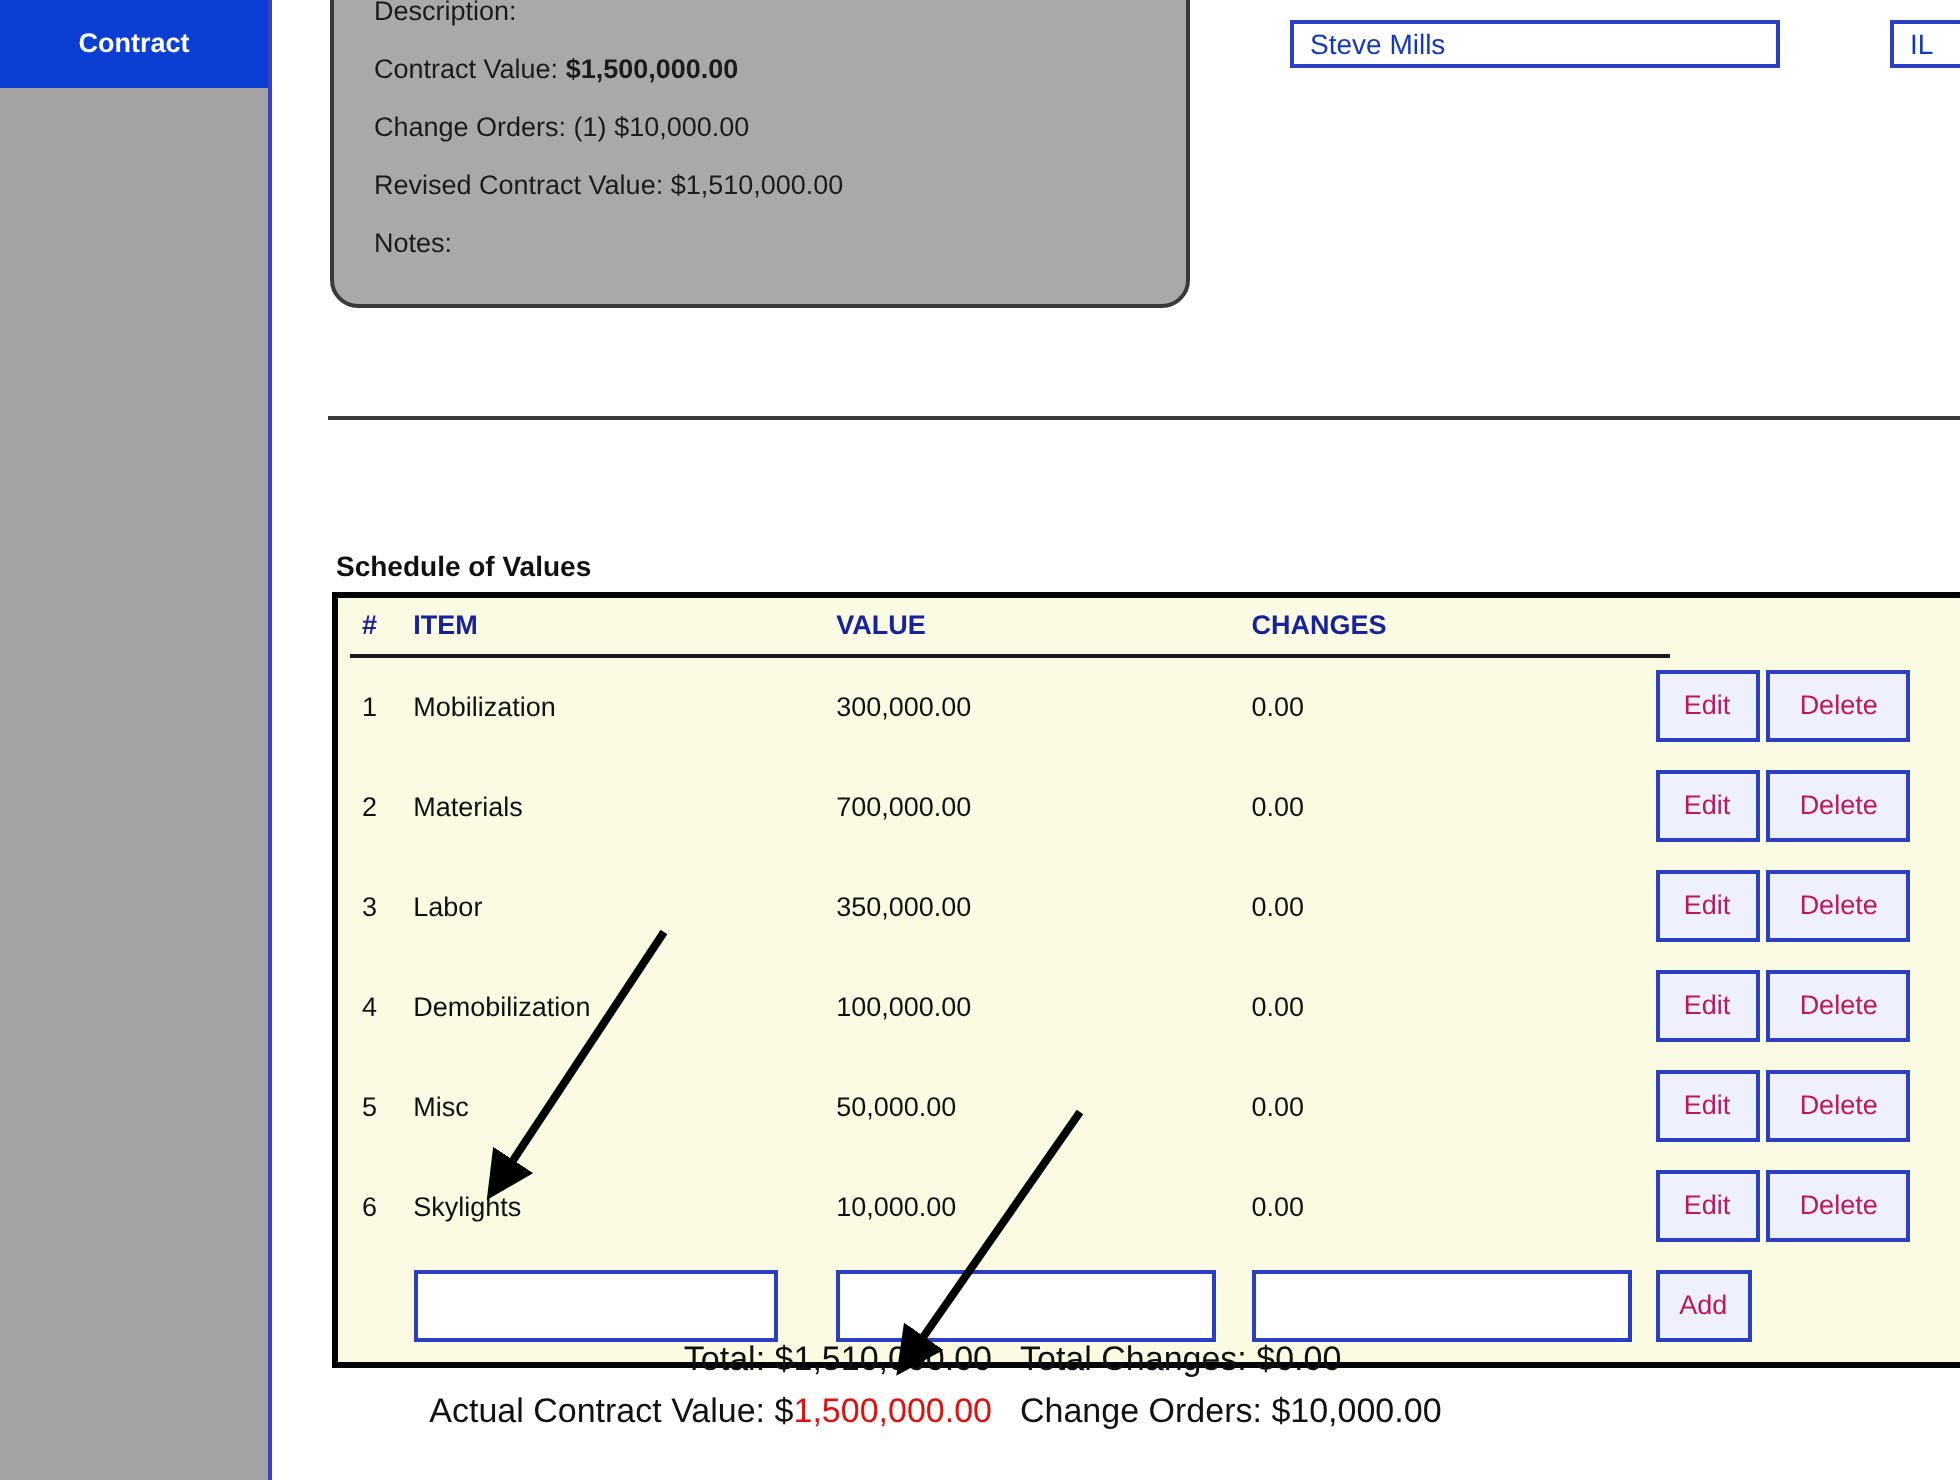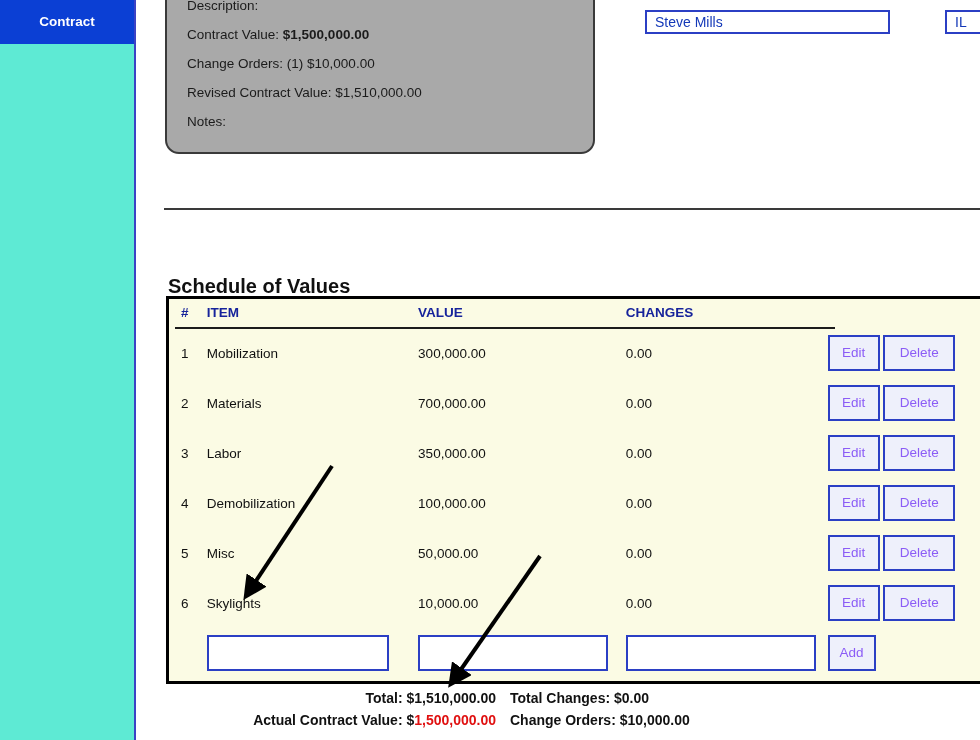--- a/index.html
+++ b/index.html
@@ -17,21 +17,21 @@
     position: relative;
   }
 
   
   #sidebar {
     position: absolute;
     left: 0;
     top: 0;
     width: 134px;
     height: 740px;
-    background: #5eead4;
+    background: #a3a3a3;
     border-right: 2px solid #3b43c4;
   }
   .side-item {
     height: 44px;
     line-height: 44px;
     text-align: center;
     font-weight: bold;
     font-size: 13.5px;
     color: #333333;
     cursor: pointer;
@@ -109,21 +109,21 @@
     width: 830px;
     height: 2px;
     background: #3a3a3a;
   }
 
   
   #sov-title {
     position: absolute;
     left: 168px;
     top: 275px;
-    font-size: 20px;
+    font-size: 14px;
     font-weight: bold;
     color: #111;
   }
   #sov-panel {
     position: absolute;
     left: 166px;
     top: 296px;
     width: 820px;
     height: 388px;
     background: #fbfbe4;
@@ -165,21 +165,21 @@
 
   .btn {
     display: inline-block;
     box-sizing: border-box;
     min-width: 52px;
     height: 36px;
     line-height: 32px;
     text-align: center;
     border: 2px solid #2b3fc4;
     background: #eef0fb;
-    color: #8b5cf6;
+    color: #be185d;
     font-size: 13.5px;
     font-family: "Liberation Sans", sans-serif;
     cursor: pointer;
     padding: 0 10px;
   }
   .btn.delete { min-width: 72px; }
   .btn.add { min-width: 48px; }
 
   .new-input {
     box-sizing: border-box;
@@ -193,24 +193,24 @@
     padding: 0 6px;
   }
   #new-item-input { width: 182px; }
   #new-value-input { width: 190px; }
   #new-changes-input { width: 190px; }
 
   
   #totals {
     position: absolute;
     left: 166px;
-    top: 690px;
+    top: 670px;
     width: 800px;
-    font-size: 14px;
-    font-weight: bold;
+    font-size: 17px;
+    font-weight: normal;
     color: #111;
   }
   #totals .row {
     display: flex;
     align-items: baseline;
     margin-bottom: 6px;
   }
   #totals .left  { width: 330px; text-align: right; padding-right: 14px; }
   #totals .right { flex: 1; }
   .red { color: #e01010; }

